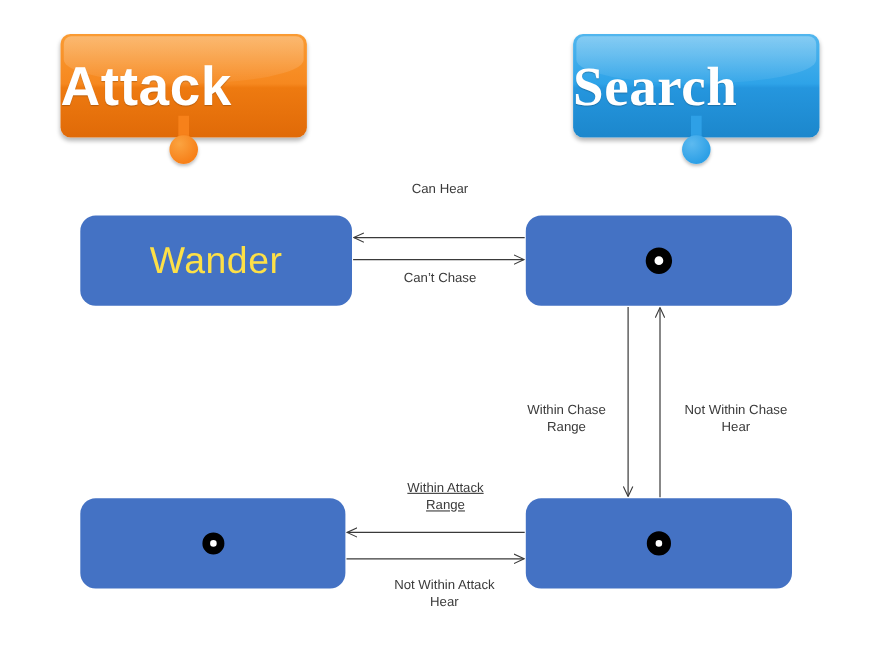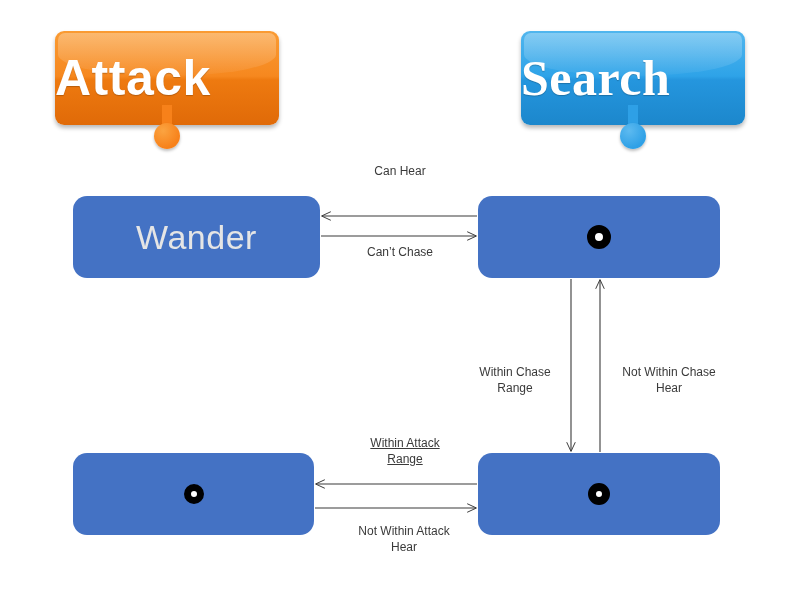--- a/index.html
+++ b/index.html
@@ -76,21 +76,21 @@
   
   .state-box {
     position: absolute;
     border-radius: 14px;
     background: #4472C4;
     display: flex;
     align-items: center;
     justify-content: center;
   }
   .state-label {
-    color: #e5e5e5;
+    color: #fde047;
     font-size: 34px;
     font-weight: normal;
     letter-spacing: 0.5px;
   }
   .ring-icon {
     border-radius: 50%;
     background: #ffffff;
     box-sizing: border-box;
   }
 

